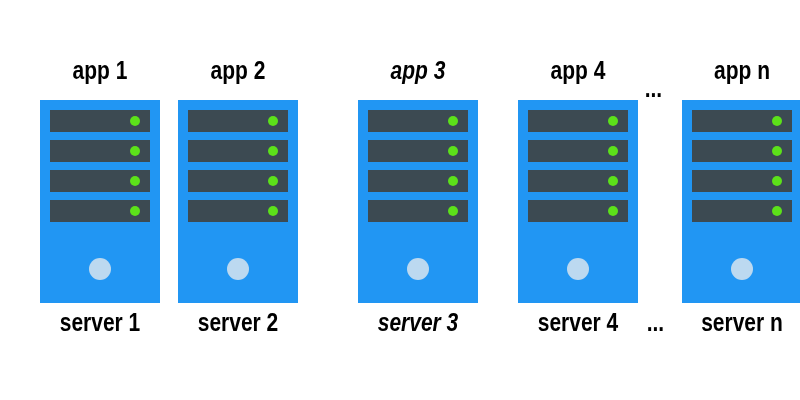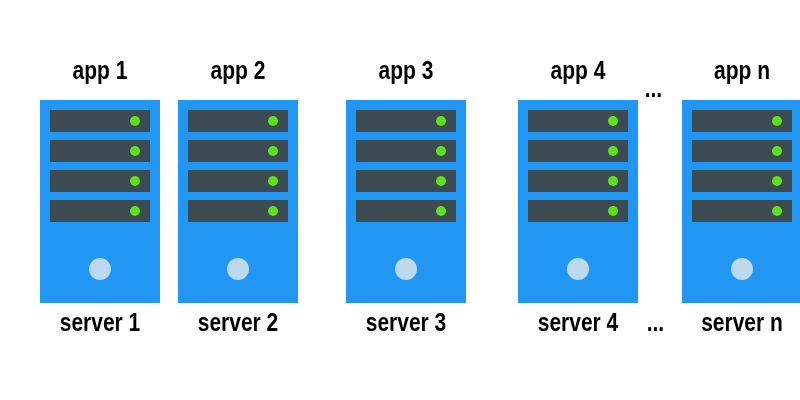--- a/index.html
+++ b/index.html
@@ -139,21 +139,21 @@
           <div class="slot slot-2">
             <span class="led"></span>
           </div>
           <div class="slot slot-3">
             <span class="led"></span>
           </div>
           <div class="power-circle"></div>
         </div>
         <div class="server-label">server 2</div>
       </div>
-      <div class="server-group" style="left: 346px;">
+      <div class="server-group" style="left: 358px; font-style: italic;">
         <div class="app-label">app 3</div>
         <div class="tower">
           <div class="slot slot-0">
             <span class="led"></span>
           </div>
           <div class="slot slot-1">
             <span class="led"></span>
           </div>
           <div class="slot slot-2">
             <span class="led"></span>

